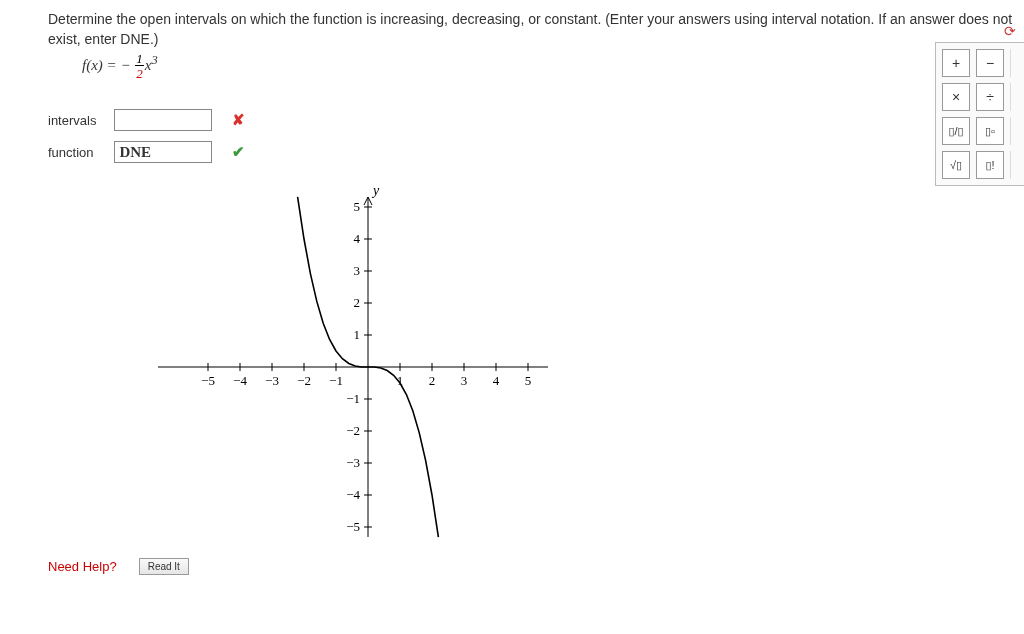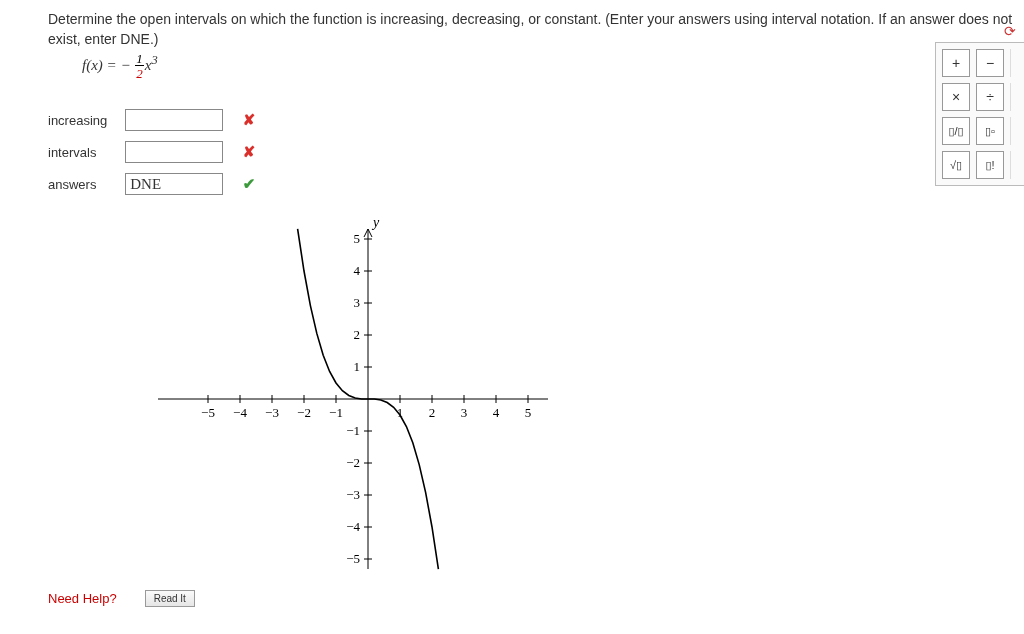--- a/index.html
+++ b/index.html
@@ -55,20 +55,21 @@
   }
   input.answer {
     width: 98px;
     height: 22px;
     border: 1px solid #888;
     font-family: "Times New Roman", serif;
     font-size: 15px;
     padding: 1px 4px;
     box-sizing: border-box;
     color: #333;
+    font-weight: bold;
   }
   .status {
     display: inline-block;
     width: 16px;
     text-align: center;
     font-weight: bold;
     margin-left: 14px;
     font-size: 15px;
   }
   .status.wrong { color: #d9302c; }
@@ -76,21 +77,21 @@
 
   .graph-wrap {
     margin-left: 80px;
     margin-top: 4px;
   }
 
   .help-row {
     margin-top: 6px;
     display: flex;
     align-items: center;
-    gap: 28px;
+    gap: 22px;
   }
   .help-label { color: #c00; font-size: 13px; }
   .help-btn {
     font-size: 10px;
     padding: 2px 8px;
     background: linear-gradient(#fafafa,#e6e6e6);
     border: 1px solid #999;
     color: #333;
     cursor: pointer;
   }
@@ -140,35 +141,28 @@
   <div class="formula">
     <span>f(x) = </span>−
     <span class="frac">
       <span class="num">1</span>
       <span class="den">2</span>
     </span><span>x</span><sup>3</sup>
   </div>
 
   <div class="answers">
     <div class="answer-row">
-      <div class="answer-label">increasing</div>
-      <div class="answer-input-cell">
-        <input class="answer" value="" style="">
-        <span class="status wrong">✘</span>
-      </div>
-    </div>
-    <div class="answer-row">
       <div class="answer-label">intervals</div>
       <div class="answer-input-cell">
         <input class="answer" value="" style="">
         <span class="status wrong">✘</span>
       </div>
     </div>
     <div class="answer-row">
-      <div class="answer-label">answers</div>
+      <div class="answer-label">function</div>
       <div class="answer-input-cell">
         <input class="answer" value="DNE" style="">
         <span class="status right">✔</span>
       </div>
     </div>
   </div>
 
   <div class="graph-wrap">
     <svg width="420" height="370" viewBox="0 0 420 370">
       <g font-family="Times New Roman, serif" font-size="14" fill="#000" font-style="italic">

